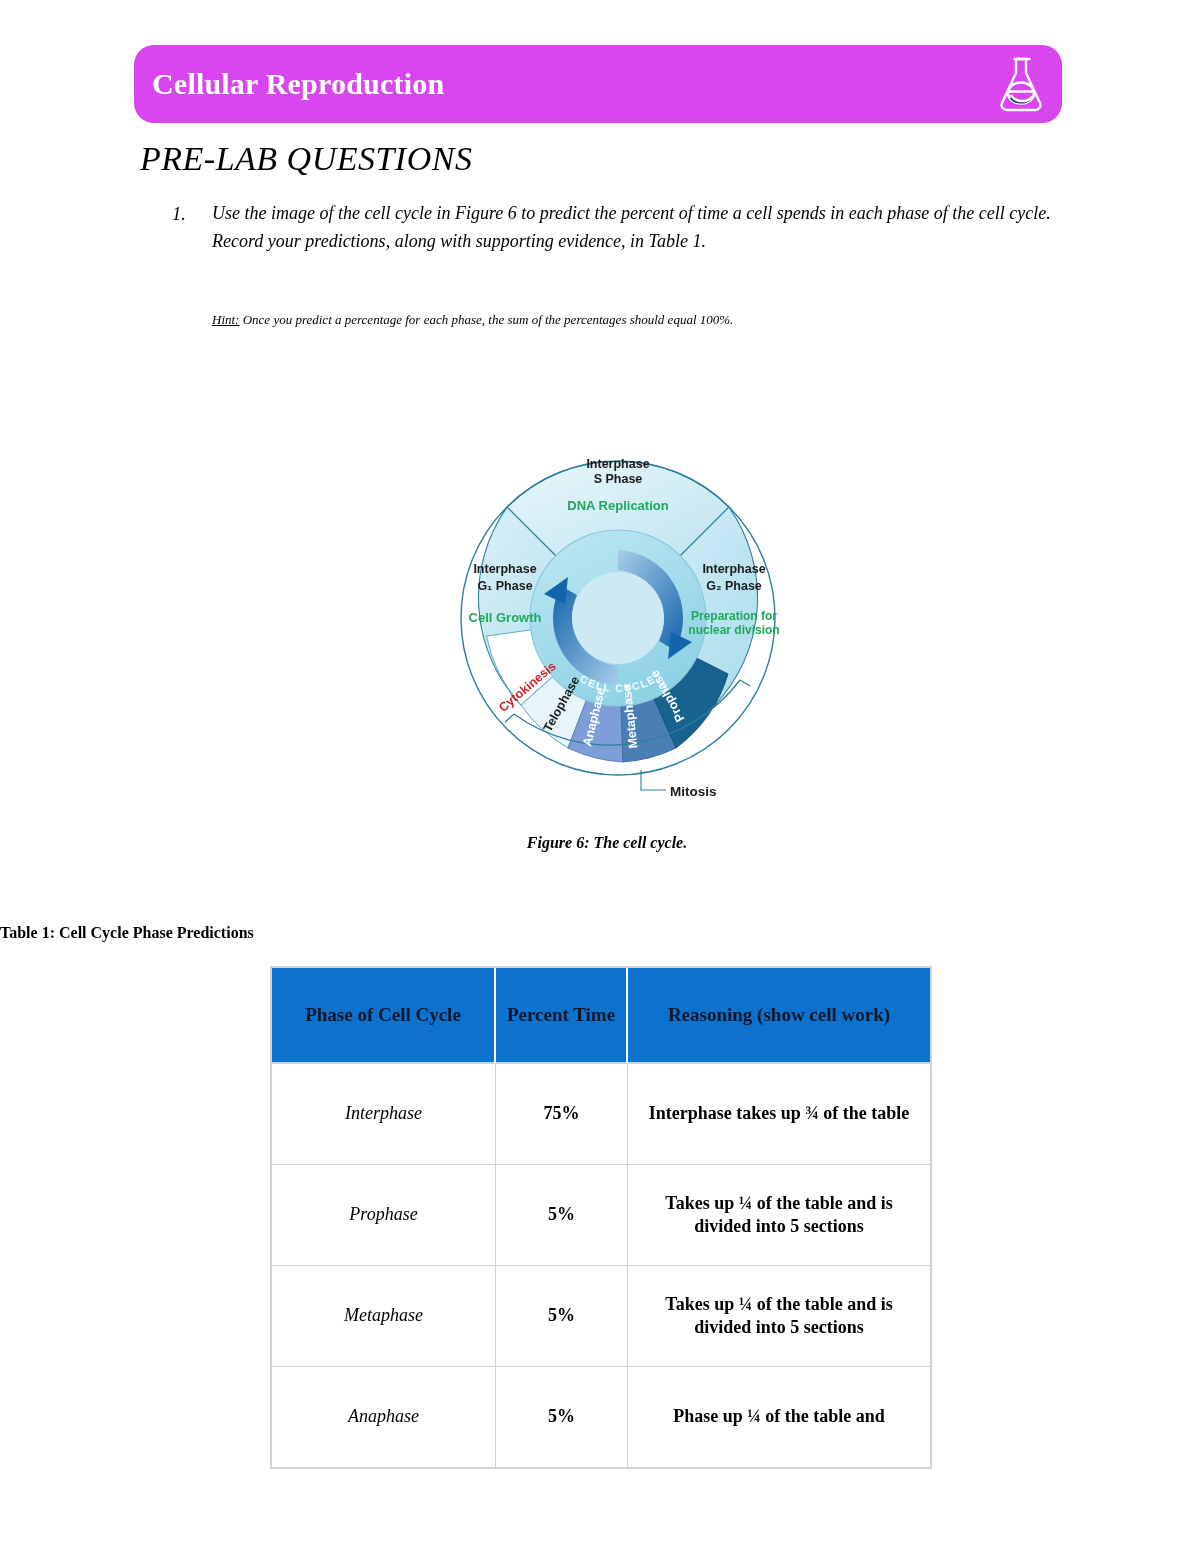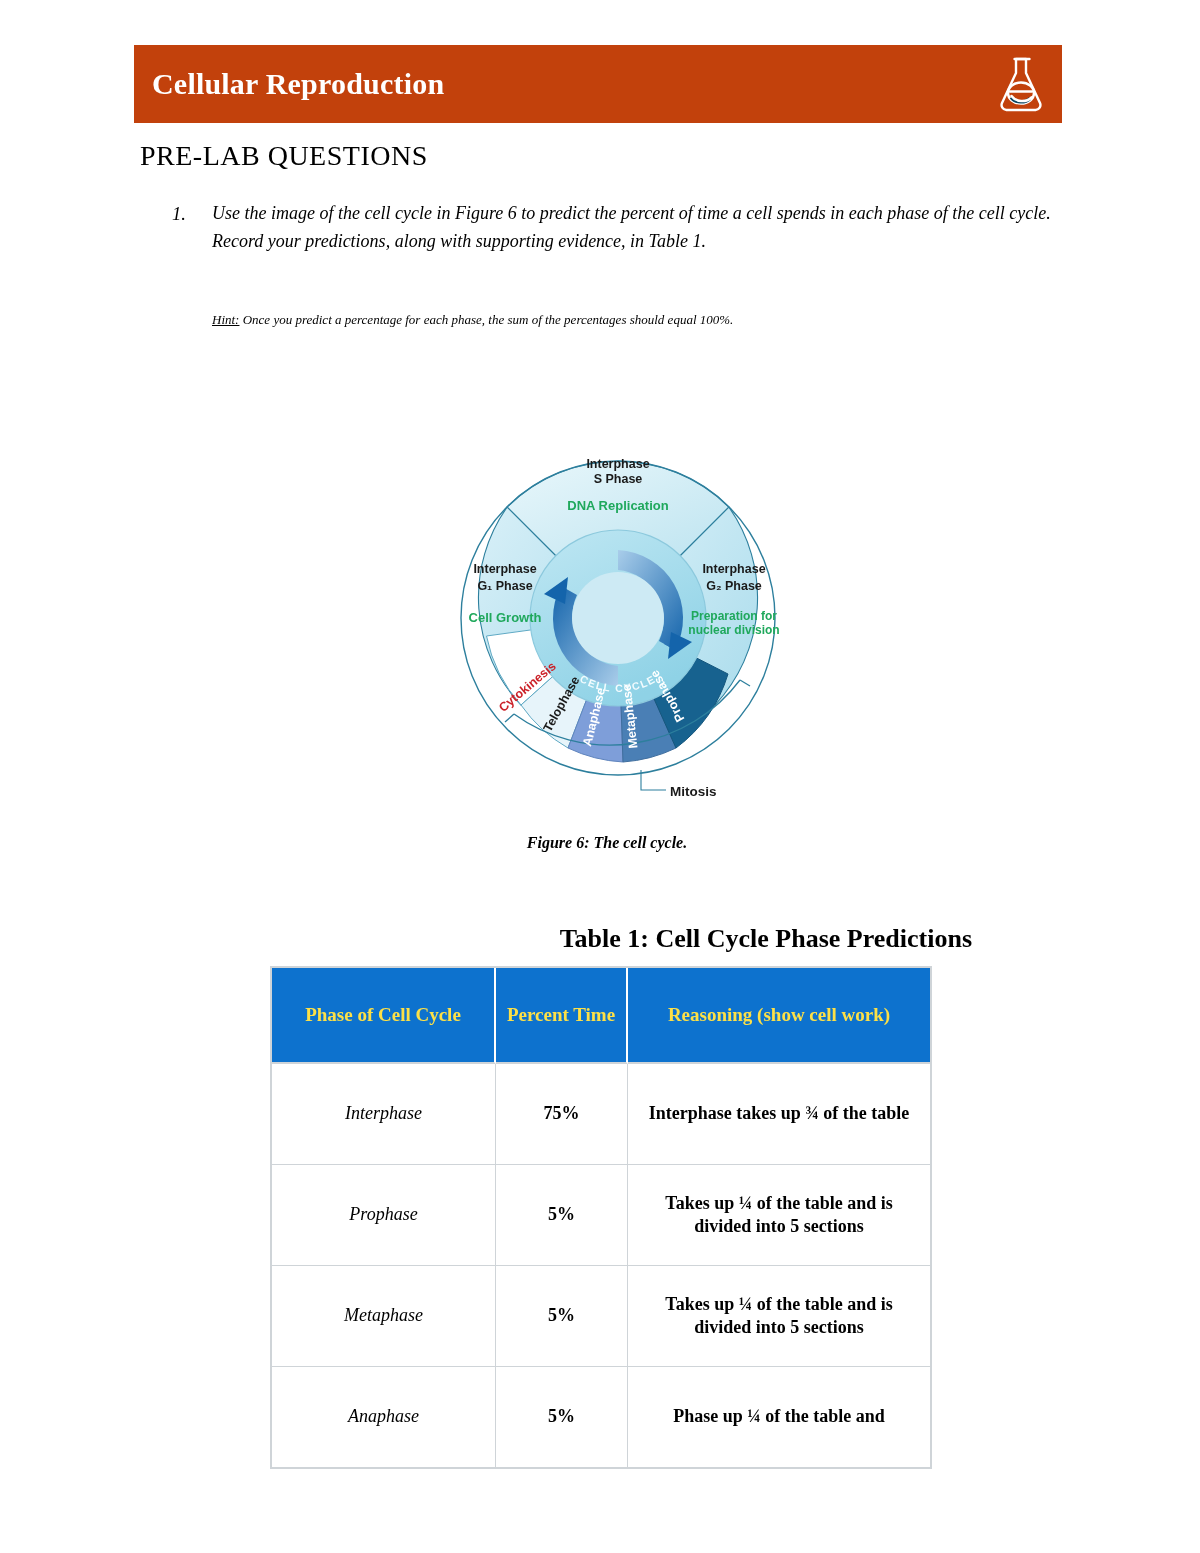--- a/index.html
+++ b/index.html
@@ -16,21 +16,22 @@
     overflow: hidden;
   }
 
   
   .header-banner {
     position: absolute;
     left: 134px;
     top: 45px;
     width: 928px;
     height: 78px;
-    background: #c2410c;
+    background: #d946ef;
+    border-radius: 20px;
   }
   .header-title {
     position: absolute;
     left: 18px;
     top: 50%;
     transform: translateY(-50%);
     color: #ffffff;
     font-size: 30px;
     font-weight: bold;
     letter-spacing: 0.2px;
@@ -43,21 +44,22 @@
     transform: translateY(-50%);
     width: 54px;
     height: 62px;
   }
 
   
   .section-heading {
     position: absolute;
     left: 140px;
     top: 140px;
-    font-size: 28px;
+    font-size: 34px;
+    font-style: italic;
     letter-spacing: 0.5px;
     white-space: nowrap;
   }
 
   
   .question-block {
     position: absolute;
     left: 172px;
     top: 200px;
     width: 880px;
@@ -111,37 +113,37 @@
     font-style: italic;
   }
   .figure-caption span { padding-left: 14px; }
 
   
   .table-title {
     position: absolute;
     left: 0;
     top: 924px;
     width: 972px;
-    text-align: right;
-    font-size: 26px;
+    text-align: left;
+    font-size: 16px;
     font-weight: bold;
   }
   .data-table {
     position: absolute;
     left: 270px;
     top: 966px;
     width: 662px;
     border-collapse: separate;
     border-spacing: 0;
     border: 2px solid #cfd4d8;
     table-layout: fixed;
   }
   .data-table th {
     background: #0d72ce;
-    color: #fde047;
+    color: #0f172a;
     font-size: 19px;
     font-weight: bold;
     text-align: center;
     vertical-align: middle;
     height: 86px;
     padding: 4px 6px;
     border-right: 2px solid #ffffff;
     border-bottom: 2px solid #cfd4d8;
     line-height: 1.2;
   }

